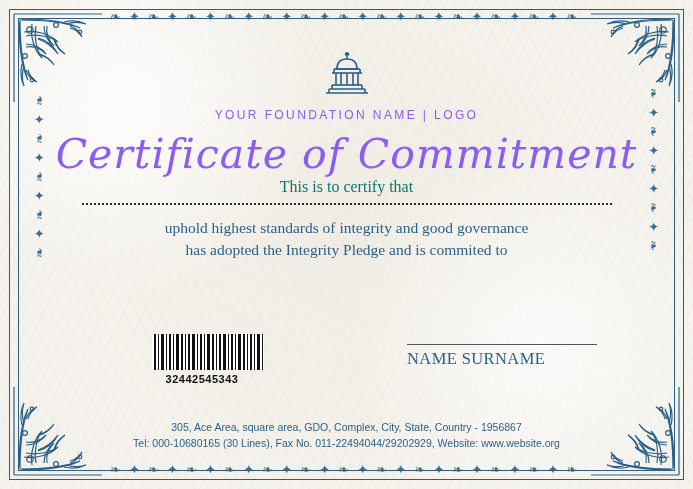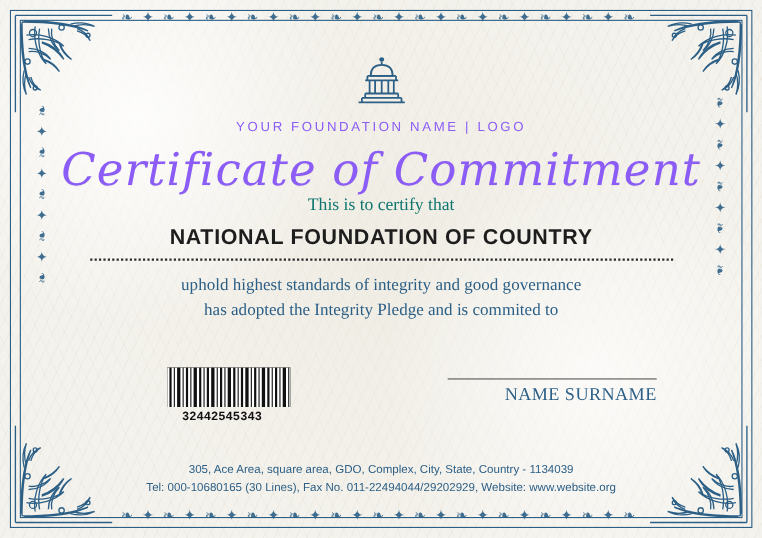--- a/index.html
+++ b/index.html
@@ -184,21 +184,21 @@
     font-weight: bold;
     letter-spacing: 0.5px;
     color: #111;
   }
 
   .signature-block {
     position: absolute;
     right: 56px;
     top: 10px;
     width: 190px;
-    text-align: right;
+    text-align: left;
   }
   .sig-line {
     border-top: 1px solid #555;
     width: 100%;
     height: 0;
     margin-bottom: 4px;
   }
   .sig-name {
     font-family: "Liberation Serif", serif;
     font-size: 16.5px;
@@ -350,21 +350,20 @@
         <path d="M9 40 L9 44 M45 40 L45 44"></path>
       </svg>
     </div>
 
     <div class="org-name">YOUR FOUNDATION NAME | LOGO</div>
 
     <div class="title">Certificate of Commitment</div>
 
     <div class="certify-line">This is to certify that</div>
 
-    <div class="recipient">NATIONAL FOUNDATION OF COUNTRY</div>
 
     <div class="divider"></div>
 
     <div class="body-text">
       <div>uphold highest standards of integrity and good governance</div>
       <div>has adopted the Integrity Pledge and is commited to</div>
     </div>
 
     <div class="lower">
 
@@ -407,18 +406,18 @@
       </div>
 
       <div class="signature-block">
         <div class="sig-line"></div>
         <div class="sig-name">NAME SURNAME</div>
       </div>
 
     </div>
 
     <div class="footer">
-      <div>305, Ace Area, square area, GDO, Complex, City, State, Country - 1134039</div>
+      <div>305, Ace Area, square area, GDO, Complex, City, State, Country - 1956867</div>
       <div>Tel: 000-10680165 (30 Lines), Fax No. 011-22494044/29202929, Website: www.website.org</div>
     </div>
 
   </div>
 </div>
 
 </body></html>

